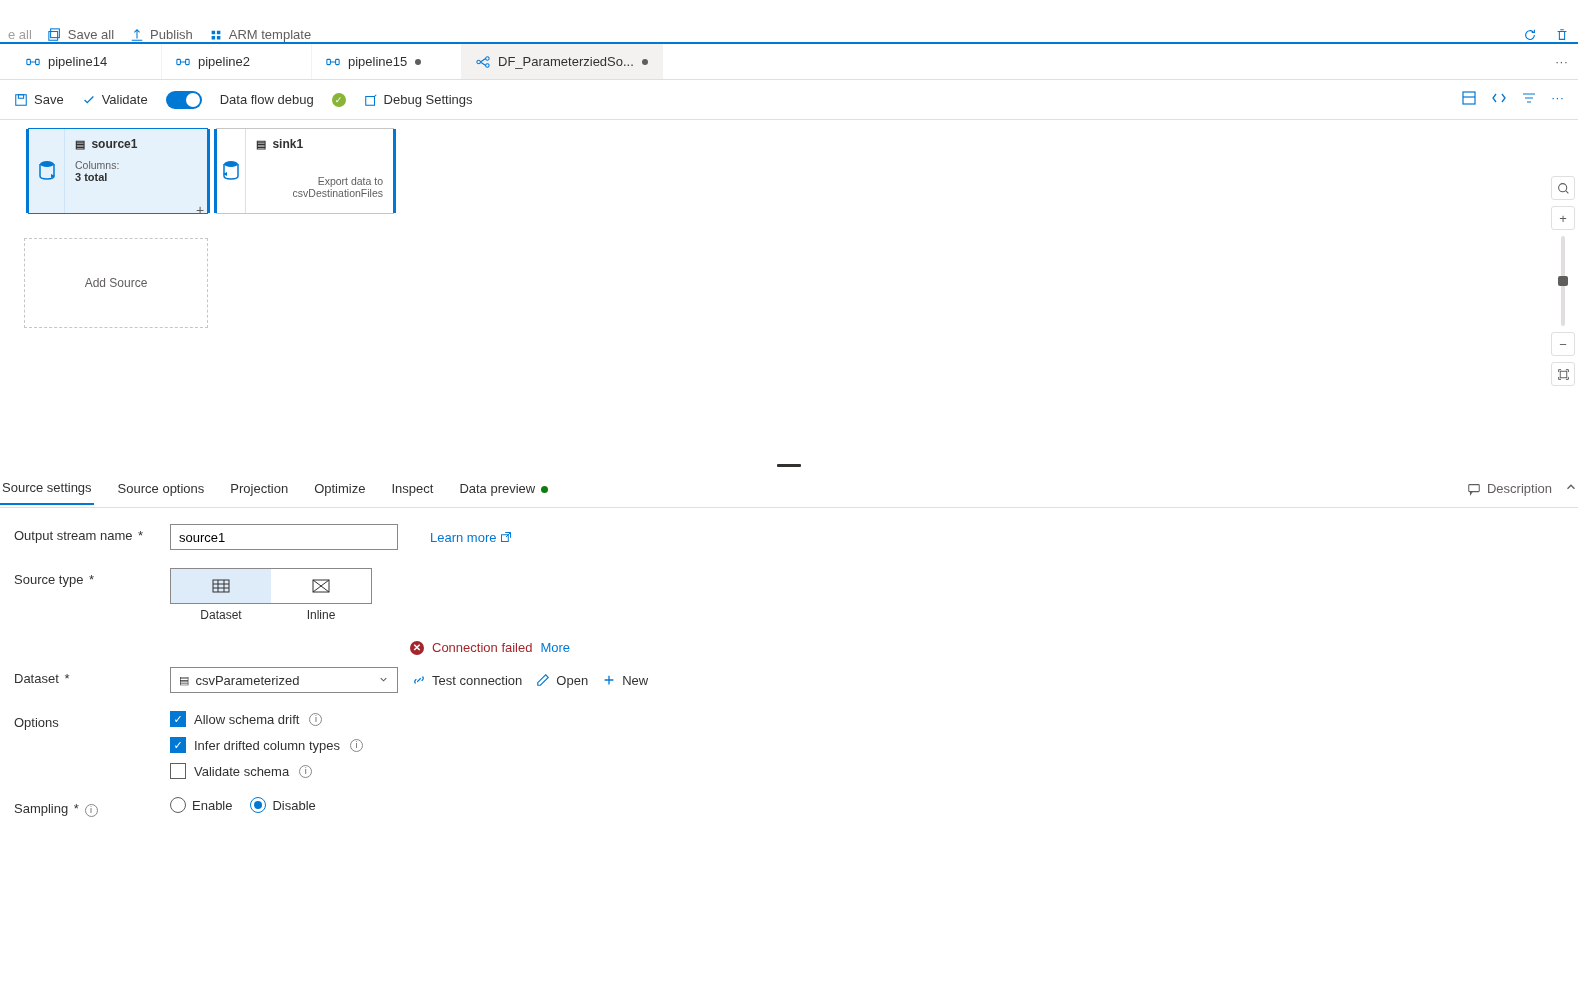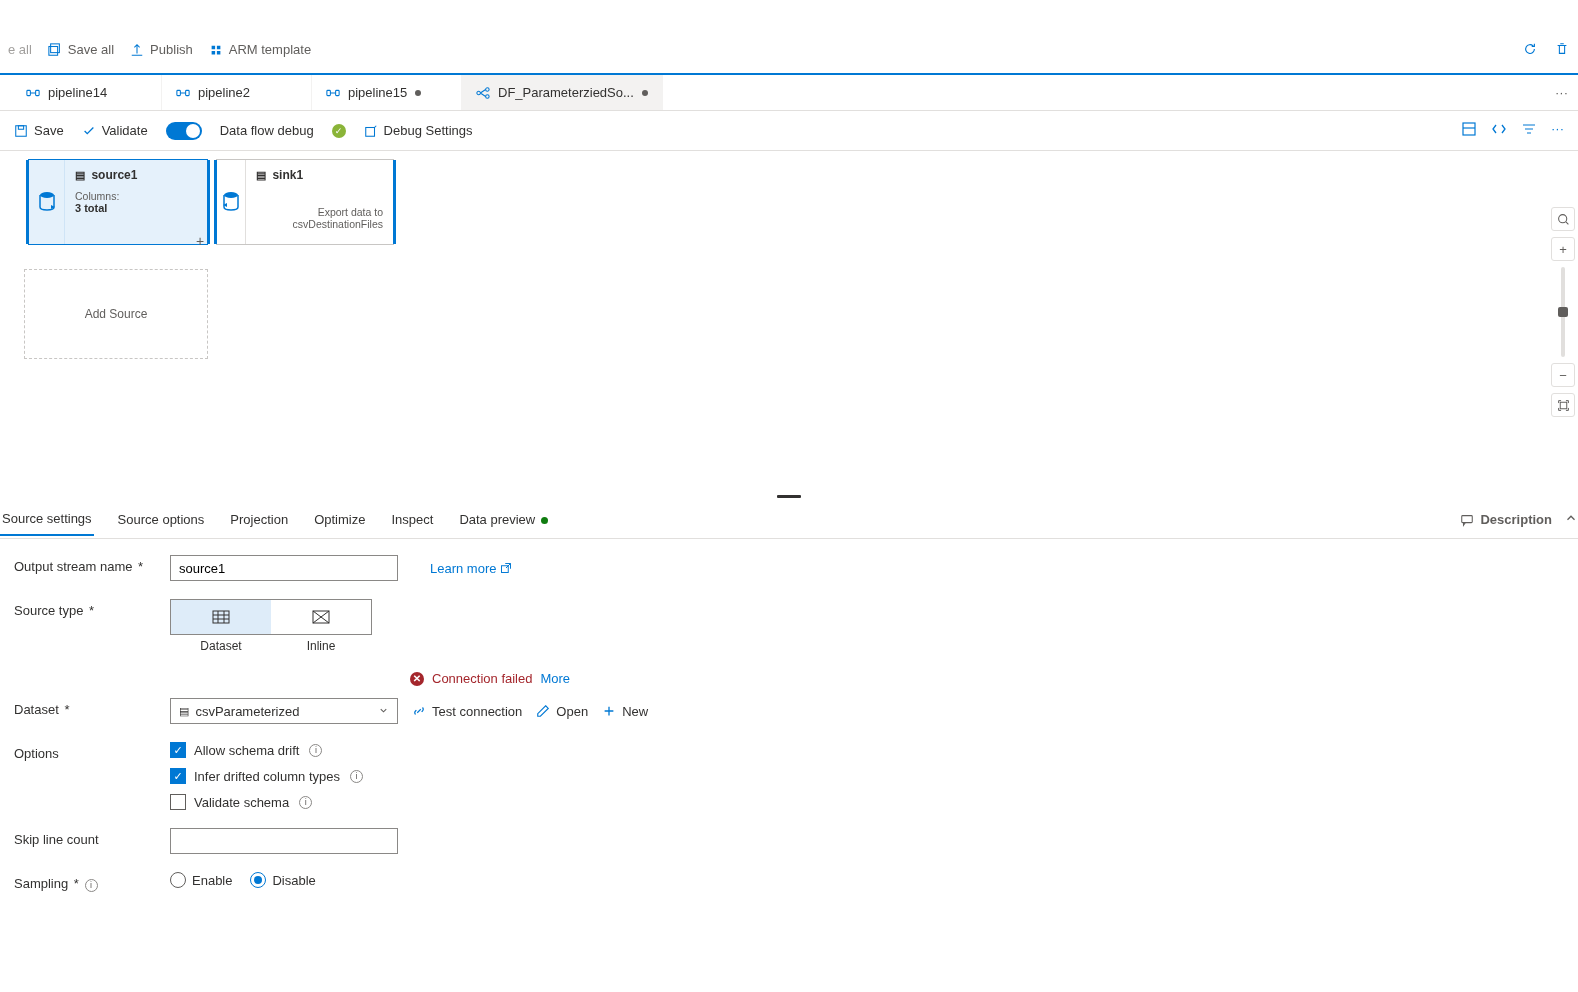--- a/index.html
+++ b/index.html
@@ -1,17 +1,17 @@
 <!DOCTYPE html>
 <html><head>
 <meta charset="utf-8">
 <style>
 * { box-sizing: border-box; margin: 0; padding: 0; }
 body { font-family: "Segoe UI", sans-serif; font-size: 13px; color: #323130; background: #fff; overflow: hidden; }
-.topbar { height: 33px; border-bottom: 2px solid #0078d4; display: flex; align-items: flex-start; padding: 0 8px; gap: 16px; margin-top: 42px; }
+.topbar { height: 44px; border-bottom: 2px solid #0078d4; display: flex; align-items: flex-end; padding: 0 8px; gap: 16px; }
 .topbar-item { display: flex; align-items: center; gap: 6px; cursor: pointer; color: #605e5c; }
 .topbar-item.disabled { color: #a19f9d; }
 .topbar-spacer { flex: 1; }
 .icon { width: 14px; height: 14px; display: inline-flex; align-items: center; justify-content: center; }
 .icon svg { width: 100%; height: 100%; }
 
 .tabsbar { height: 36px; display: flex; align-items: stretch; border-bottom: 1px solid #e1dfdd; padding-left: 12px; }
 .tab { display: flex; align-items: center; gap: 8px; padding: 0 14px; border-right: 1px solid #f3f2f1; cursor: pointer; min-width: 150px; position: relative; }
 .tab.active { background: #f3f2f1; }
 .tab .dot { width: 6px; height: 6px; background: #605e5c; border-radius: 50%; }
@@ -51,21 +51,21 @@
 .slider-track { width: 4px; height: 90px; background: #e1dfdd; border-radius: 2px; position: relative; }
 .slider-thumb { width: 10px; height: 10px; background: #605e5c; position: absolute; left: -3px; top: 40px; border-radius: 2px; }
 
 .resizer { height: 10px; display: flex; justify-content: center; align-items: center; }
 .resizer-handle { width: 24px; height: 3px; background: #323130; border-radius: 1px; }
 
 .bottom-tabs { height: 38px; display: flex; align-items: center; padding: 0 0; gap: 22px; border-bottom: 1px solid #e1dfdd; }
 .btab { padding: 8px 2px; cursor: pointer; color: #323130; position: relative; }
 .btab.active { font-weight: 400; border-bottom: 2px solid #0078d4; color:#323130;}
 .btab .dot { display:inline-block; width: 7px; height: 7px; background: #107c10; border-radius: 50%; margin-left: 6px; vertical-align: middle;}
-.btab-right { margin-left: auto; display: flex; align-items: center; gap: 12px; font-weight: bold; }
+.btab-right { margin-left: auto; display: flex; align-items: center; gap: 12px; }
 .desc-btn { display: flex; align-items: center; gap: 6px; color: #605e5c; cursor: pointer; }
 .chev-up { cursor: pointer; color: #605e5c; }
 
 .form { padding: 16px 14px; }
 .form-row { display: flex; align-items: flex-start; margin-bottom: 18px; }
 .form-label { width: 156px; padding-top: 4px; color: #323130; }
 .form-label .req { color: #323130; margin-left: 2px; }
 .form-ctrl { display: flex; align-items: center; gap: 14px; flex-wrap: wrap; }
 input[type="text"].txt { width: 228px; height: 26px; border: 1px solid #8a8886; padding: 0 8px; font-size: 13px; }
 .learn-link { color: #0078d4; cursor: pointer; display: flex; align-items: center; gap: 4px; margin-left: 18px; }
@@ -425,26 +425,20 @@
         <span class="info-icon">i</span>
       </div>
       <div class="chk">
         <div class="chk-box"></div>
         <span>Validate schema</span>
         <span class="info-icon">i</span>
       </div>
     </div>
   </div>
 
-  <div class="form-row">
-    <div class="form-label">Skip line count</div>
-    <div class="form-ctrl">
-      <input type="text" class="txt" value="" style="">
-    </div>
-  </div>
 
   <div class="form-row">
     <div class="form-label"><span>Sampling</span><span class="req"> *</span> <span class="info-icon">i</span></div>
     <div class="form-ctrl radio-grp">
       <div class="radio">
         <div class="radio-circ"></div>
           <span>Enable</span>
       </div>
       <div class="radio">
         <div class="radio-circ sel"></div>

